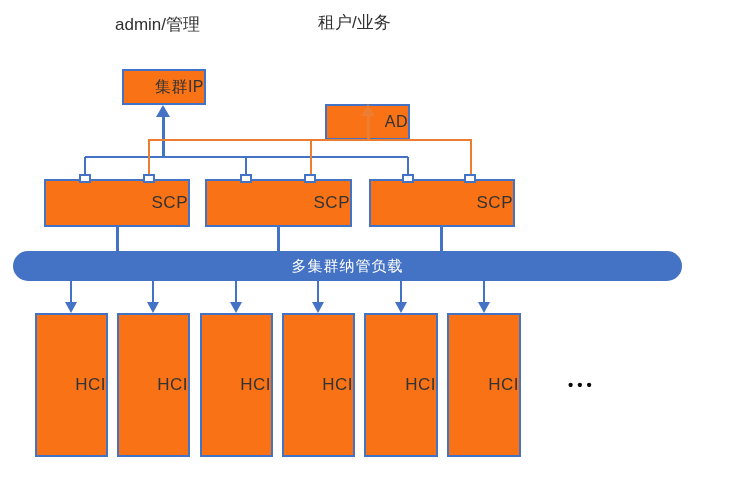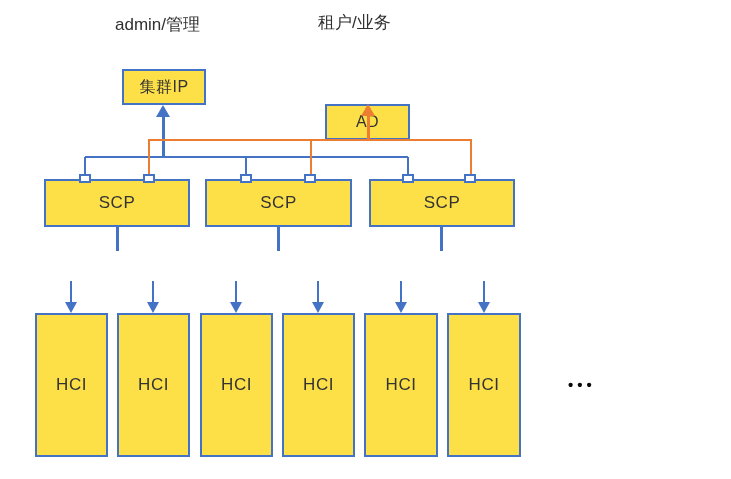--- a/index.html
+++ b/index.html
@@ -8,22 +8,22 @@
     --text:#333333;
     --pill-text:#ffffff;
   }
   html,body{margin:0;padding:0;background:#fff;}
   .canvas{
     position:relative;width:731px;height:479px;background:#ffffff;overflow:hidden;
     font-family:"Liberation Sans","DejaVu Sans",sans-serif;color:var(--text);
   }
   .lbl{position:absolute;font-size:17px;white-space:nowrap;color:#303030;}
   .box{
-    position:absolute;border:2px solid var(--blue);background:#fde047;
-    display:flex;align-items:center;justify-content:center;
+    position:absolute;border:2px solid var(--blue);background:#f97316;
+    display:flex;align-items:center;justify-content:flex-end;
     font-size:17px;color:#333333;box-sizing:border-box;letter-spacing:.5px;
   }
   .small-box{font-size:16px;}
   .hline{position:absolute;height:2px;}
   .vline{position:absolute;width:2px;}
   .blue{background:var(--blue);}
   .orange{background:var(--orange);}
   .port{
     position:absolute;width:12px;height:9px;border:2px solid var(--blue);
     background:#ffffff;box-sizing:border-box;z-index:3;
@@ -85,20 +85,23 @@
   <div class="port" style="left:143px;top:174px;"></div>
   <div class="port" style="left:240px;top:174px;"></div>
   <div class="port" style="left:304px;top:174px;"></div>
   <div class="port" style="left:402px;top:174px;"></div>
   <div class="port" style="left:464px;top:174px;"></div>
 
   <div class="vline blue" style="left:116px;top:227px;width:3px;height:24px;"></div>
   <div class="vline blue" style="left:277px;top:227px;width:3px;height:24px;"></div>
   <div class="vline blue" style="left:440px;top:227px;width:3px;height:24px;"></div>
 
+  <div class="pill">
+    <span>多集群纳管负载</span>
+  </div>
 
   <div class="vline blue" style="left:70px;top:281px;height:22px;"></div>
   <div class="vline blue" style="left:152px;top:281px;height:22px;"></div>
   <div class="vline blue" style="left:235px;top:281px;height:22px;"></div>
   <div class="vline blue" style="left:317px;top:281px;height:22px;"></div>
   <div class="vline blue" style="left:400px;top:281px;height:22px;"></div>
   <div class="vline blue" style="left:483px;top:281px;height:22px;"></div>
   <div class="arr-down" style="left:65px;top:302px;"></div>
   <div class="arr-down" style="left:147px;top:302px;"></div>
   <div class="arr-down" style="left:230px;top:302px;"></div>

